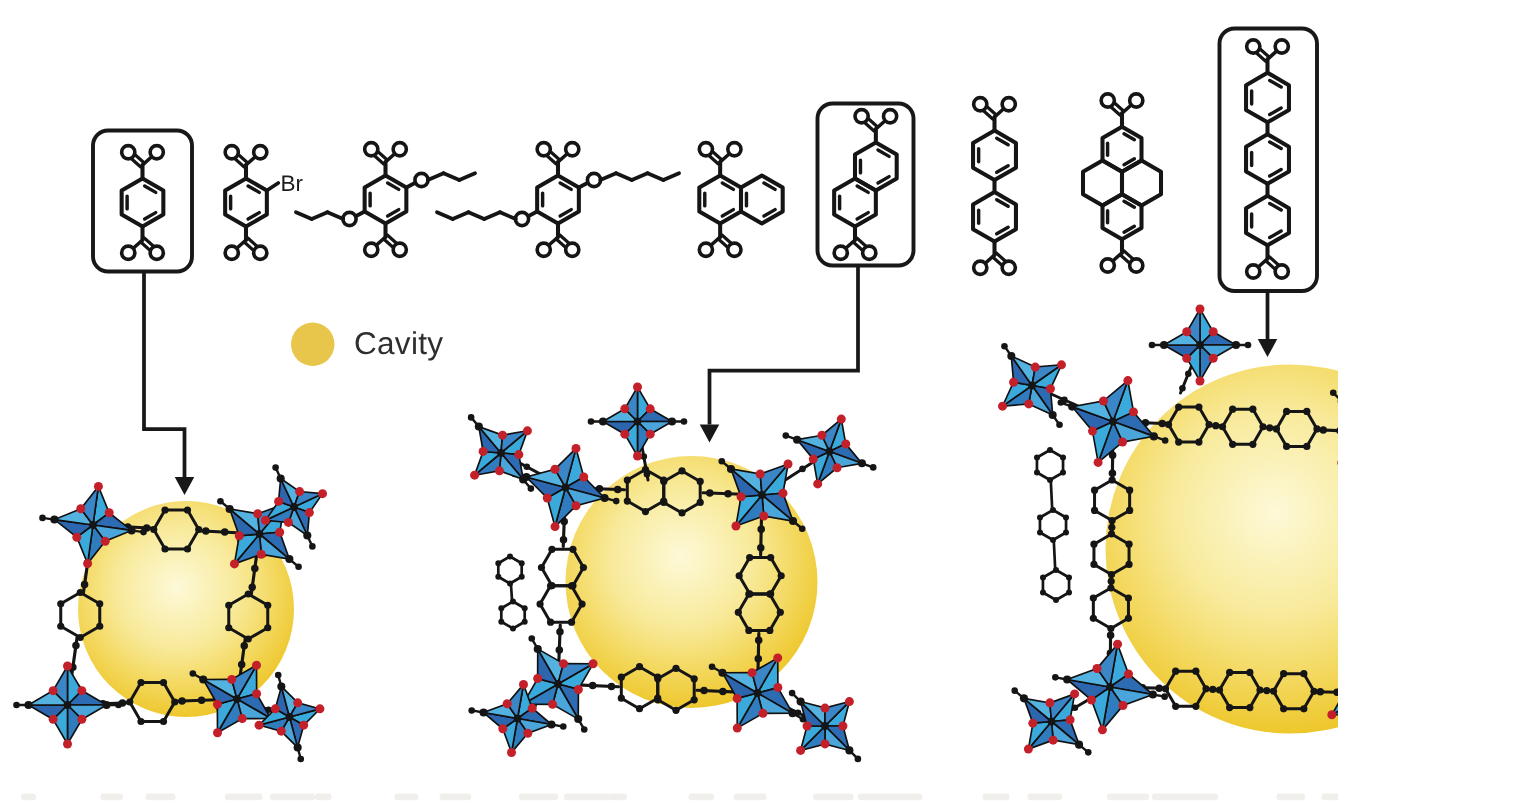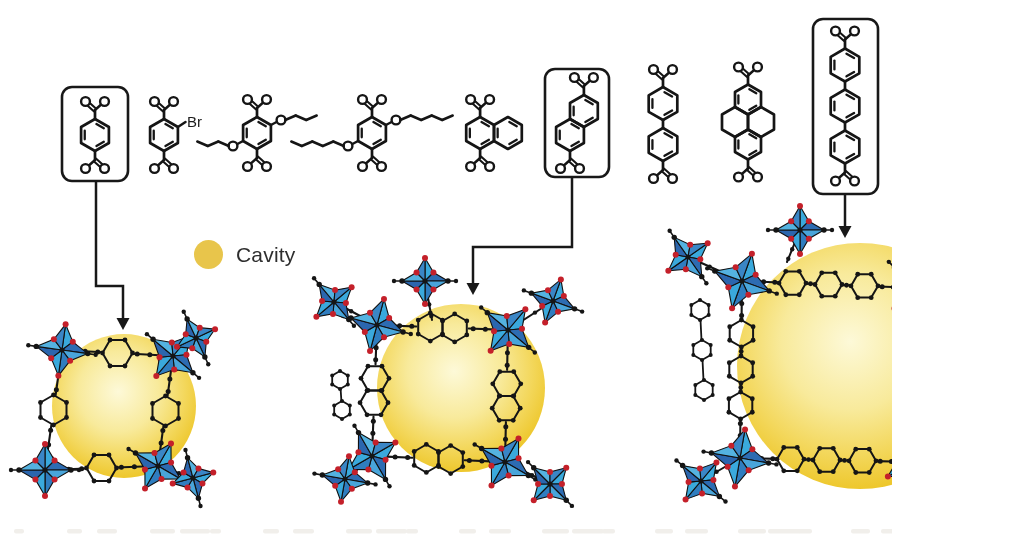--- a/index.html
+++ b/index.html
@@ -1,19 +1,19 @@
 <!DOCTYPE html>
 <html><head>
 <meta charset="utf-8">
 <style>
   html,body{margin:0;padding:0;background:#fff;}
   .stage{position:relative;width:892px;height:536px;background:#fff;overflow:hidden;
          font-family:"Liberation Sans", sans-serif;}
   .stage svg{position:absolute;left:0;top:0;}
-  .legend{position:absolute;left:194px;top:215px;display:flex;align-items:center;gap:13px;margin-top:25px;}
+  .legend{position:absolute;left:194px;top:215px;display:flex;align-items:center;gap:13px;}
   .legend-swatch{width:29px;height:29px;border-radius:50%;display:inline-block;}
   .legend-label{font-size:21px;font-weight:500;color:#2e2e2e;letter-spacing:.2px;}
 </style>
 </head>
 <body>
 
 <div class="stage">
   <svg id="fig" width="1024" height="536" viewBox="0 0 1024 536">
       <defs>
         <radialGradient id="cav" cx="46%" cy="40%" r="62%">

